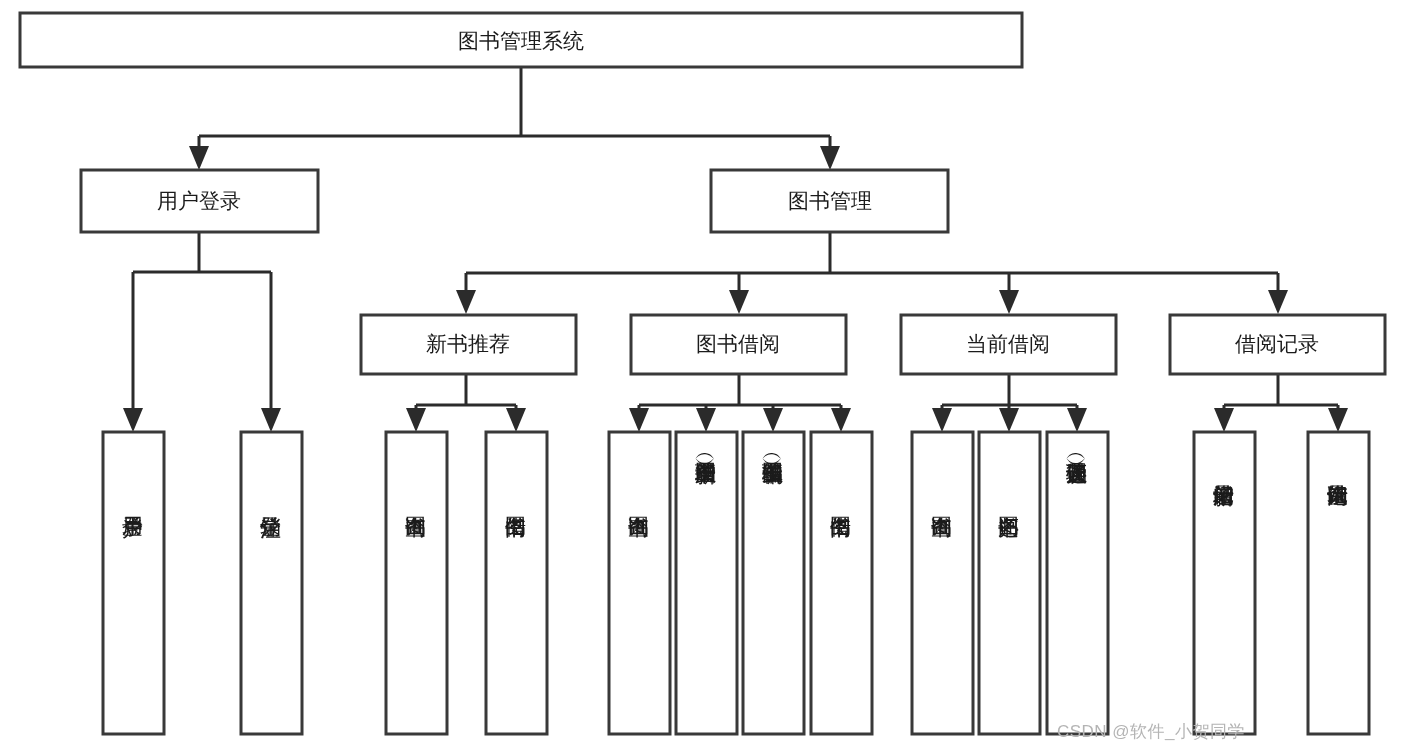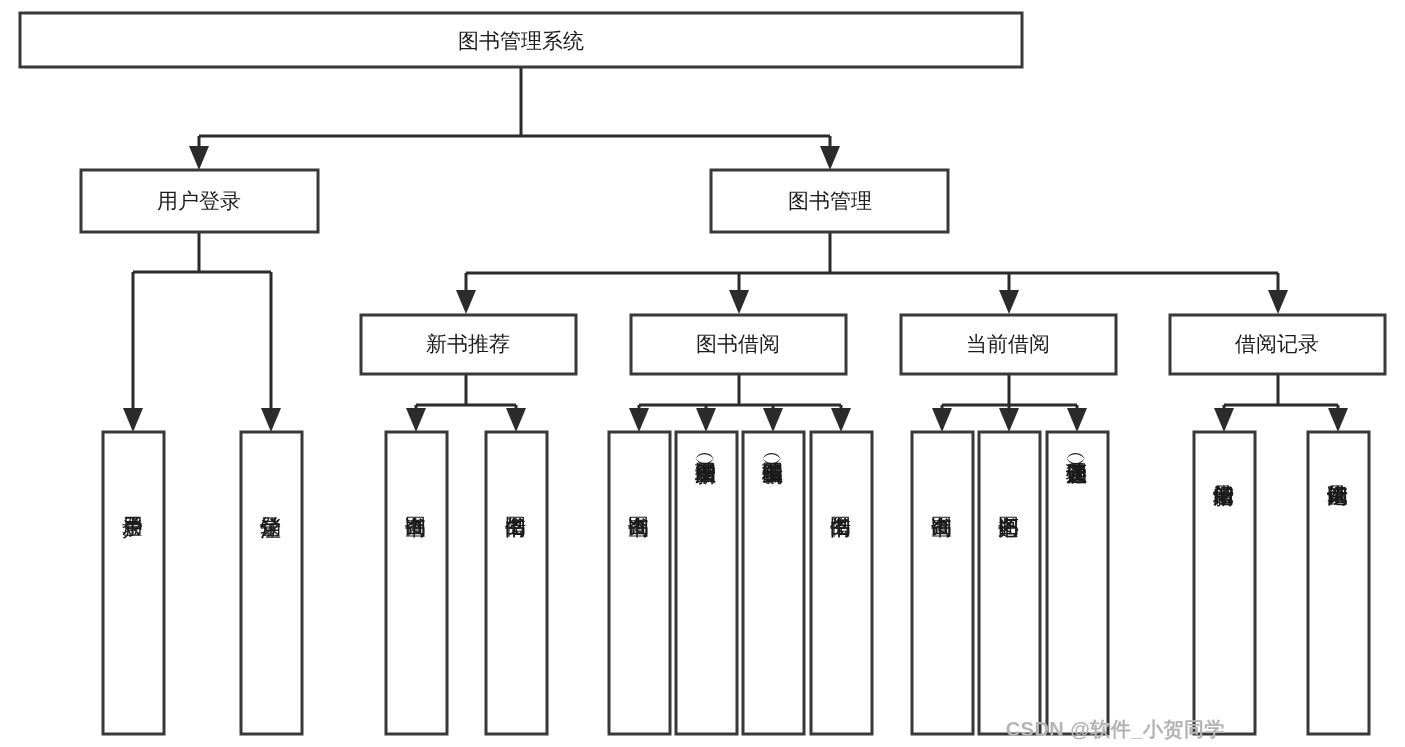--- a/index.html
+++ b/index.html
@@ -48,29 +48,28 @@
     stroke: #2b2b2b;
     stroke-width: 3;
     fill: none;
   }
   .arrow-head {
     fill: #2b2b2b;
     stroke: none;
   }
   .watermark {
     position: absolute;
-    right: 20px;
+    right: 0;
     bottom: 4px;
     font-family: "Liberation Sans", "DejaVu Sans", sans-serif;
-    font-size: 20px;
+    font-size: 17px;
     color: #b4b4b4;
     white-space: nowrap;
     letter-spacing: 0.5px;
     pointer-events: none;
-    font-weight: bold;
   }
 </style>
 </head>
 <body>
 
 <div id="diagram-root">
   <svg id="flowchart" viewBox="0 0 1405 747" xmlns="http://www.w3.org/2000/svg">
 
     <g>
 

